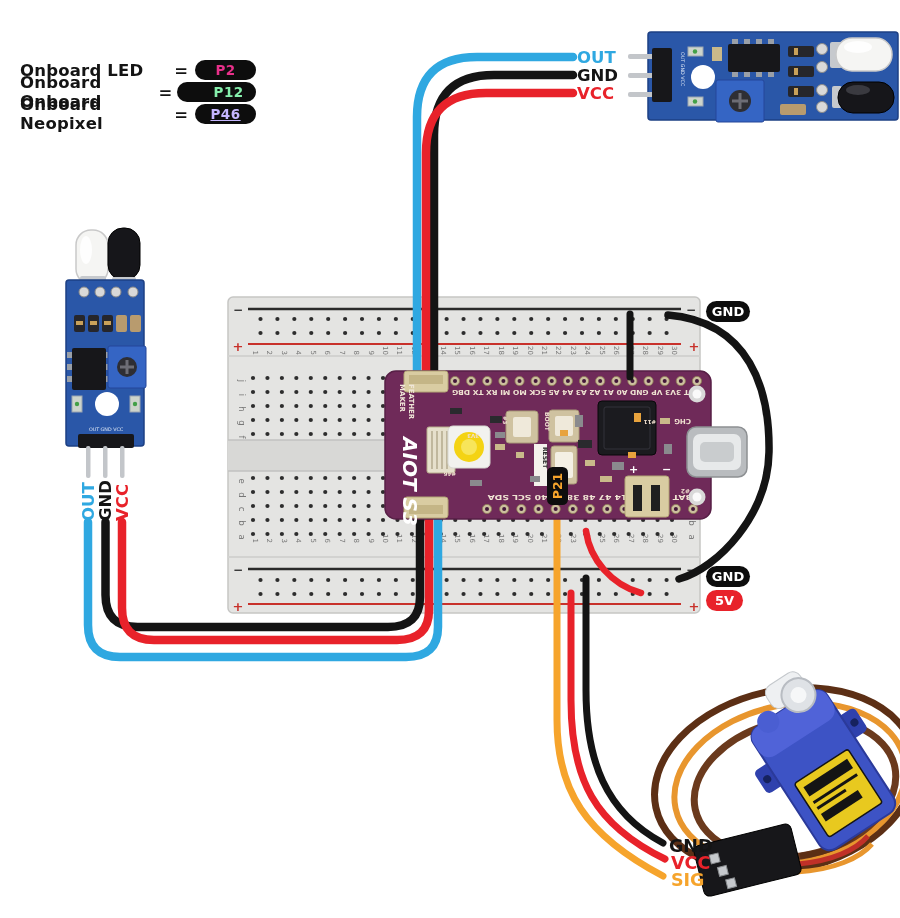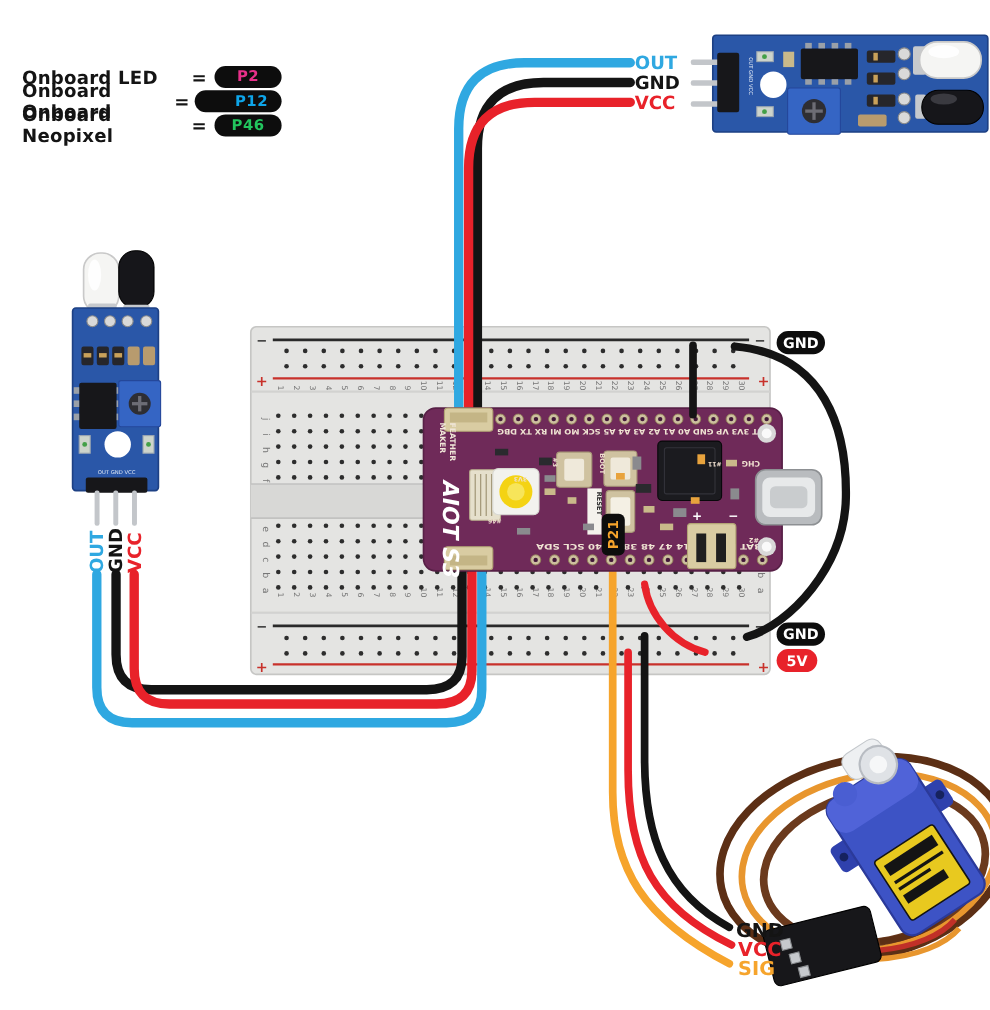--- a/index.html
+++ b/index.html
@@ -21,26 +21,26 @@
 
   <div class="legend">
     <div class="legend-row">
       <span class="lbl">Onboard LED</span>
       <span class="eq">=</span>
       <span class="pill" style="background: rgb(13, 13, 13); color: rgb(232, 48, 138);">P2</span>
     </div>
     <div class="legend-row">
       <span class="lbl">Onboard Onboard</span>
       <span class="eq">=</span>
-      <span class="pill" style="background: rgb(13, 13, 13); color: #0ea5e9; padding-left: 24px;">P12</span>
+      <span class="pill" style="background: rgb(13, 13, 13); color: #86efac; padding-left: 24px;">P12</span>
     </div>
     <div class="legend-row">
       <span class="lbl">Onboard Neopixel</span>
       <span class="eq">=</span>
-      <span class="pill" style="background: rgb(13, 13, 13); color: #22c55e;">P46</span>
+      <span class="pill" style="background: rgb(13, 13, 13); color: #c4b5fd; text-decoration: underline;">P46</span>
     </div>
   </div>
 
   <svg width="900" height="918" viewBox="0 0 900 918">
 
     <g>
       <rect x="228" y="297" width="472" height="316" rx="5" fill="#e4e4e2" stroke="#c6c6c4" stroke-width="1.5"></rect>
       <rect x="228" y="355" width="472" height="2" fill="#d2d2d0"></rect>
       <rect x="228" y="440" width="472" height="31" fill="#d8d8d6"></rect>
       <line x1="228" y1="440" x2="700" y2="440" stroke="#c2c2c0" stroke-width="1.5"></line>

